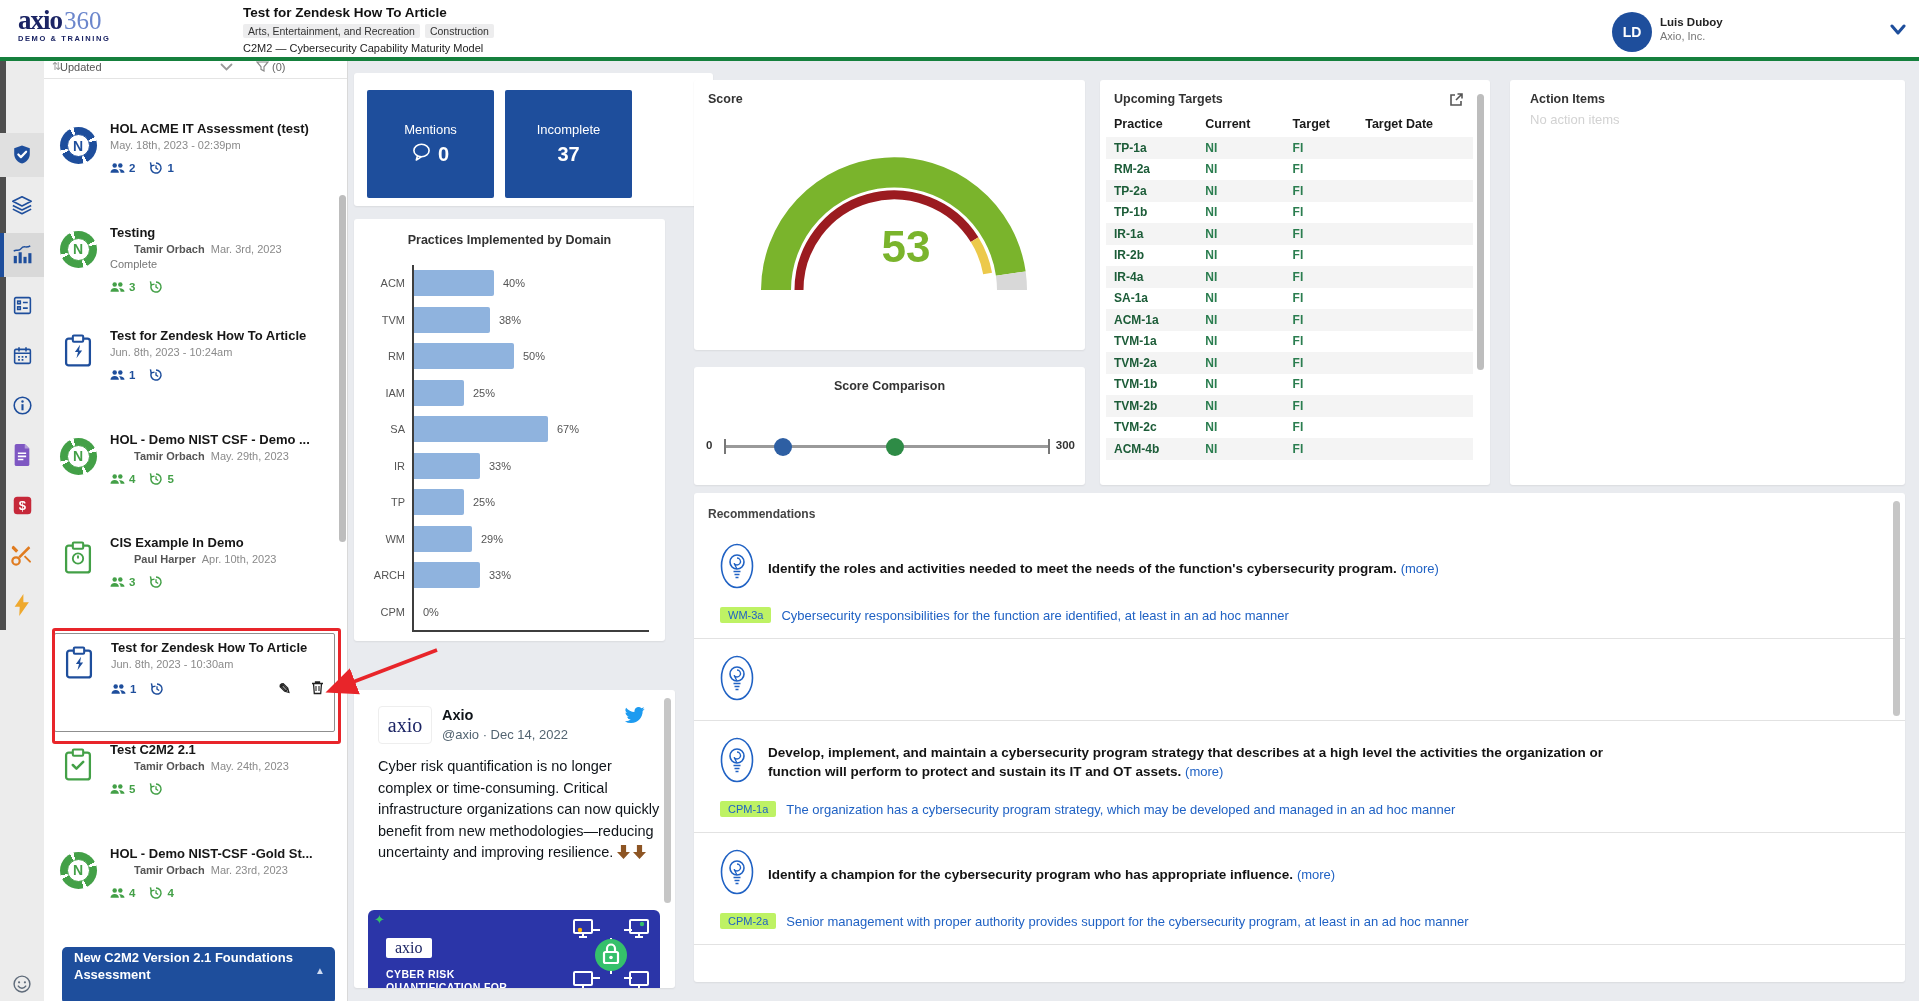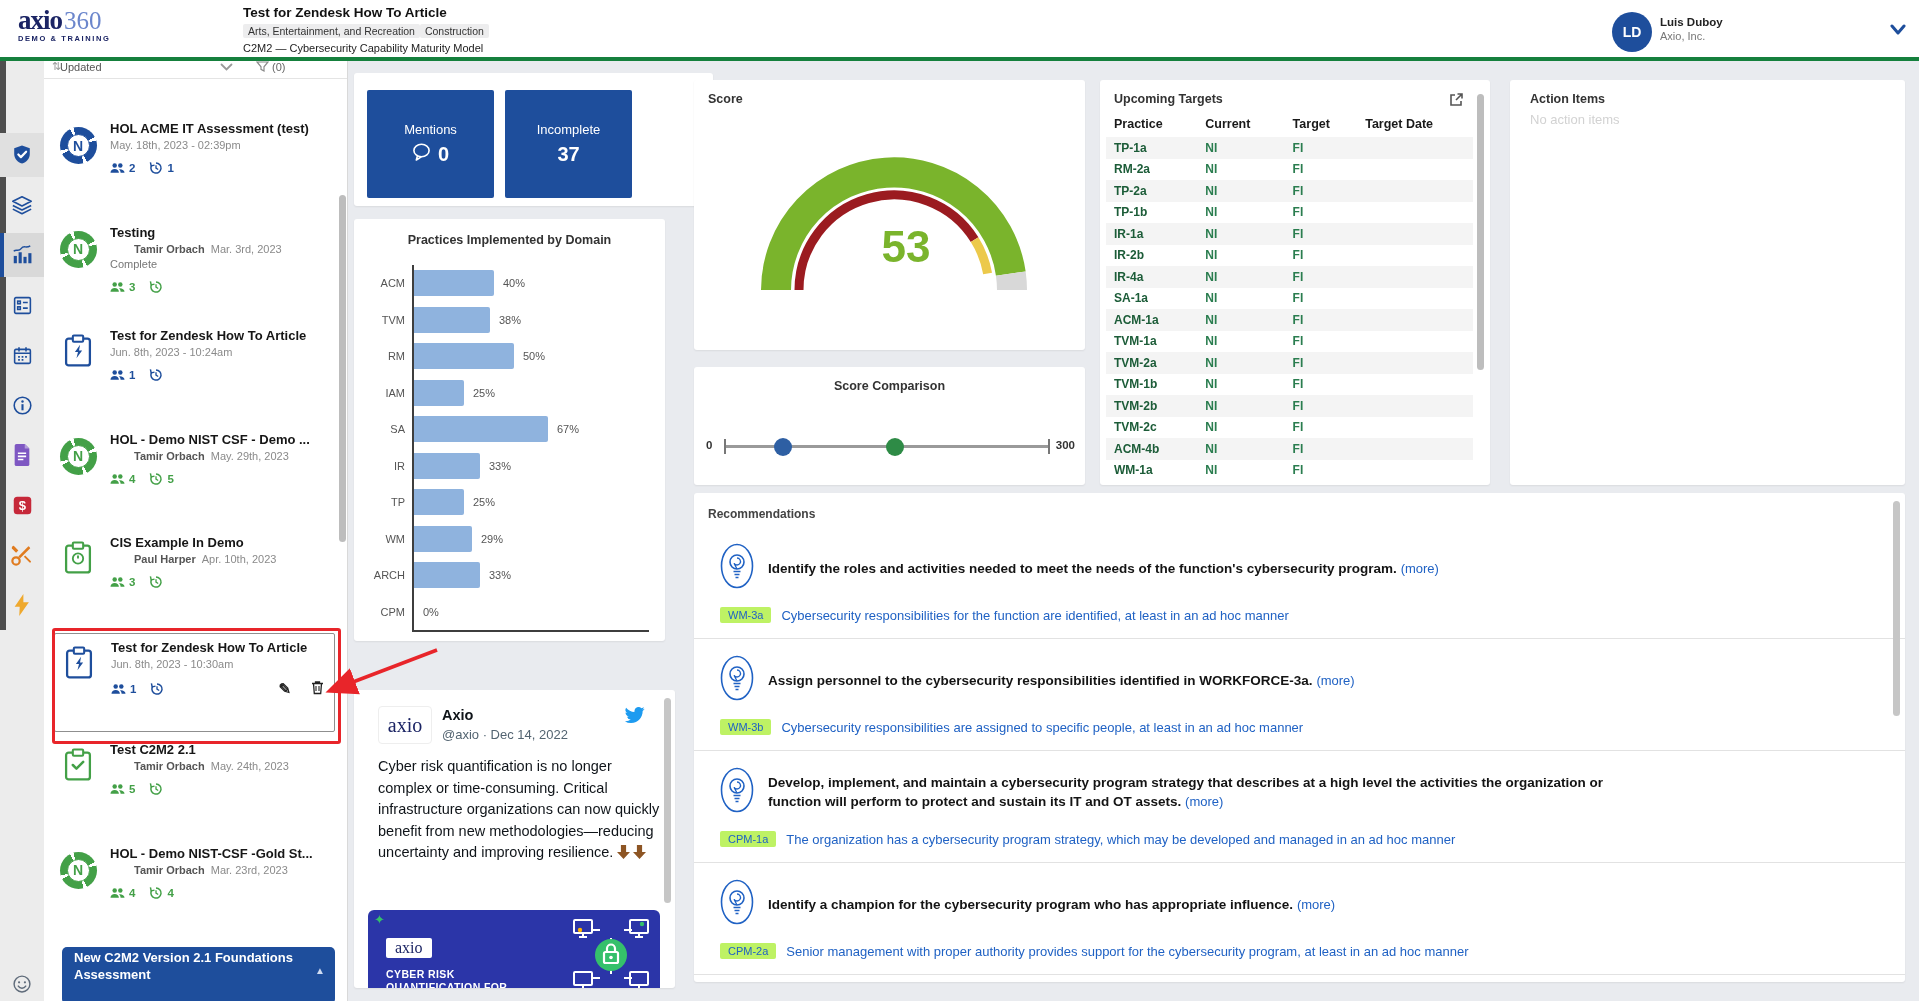--- a/index.html
+++ b/index.html
@@ -8,21 +8,21 @@
   .panel{position:absolute;background:#fff;border-radius:3px;box-shadow:0 1px 2px rgba(0,0,0,.07);}
 
   
   .hdr{position:absolute;left:0;top:0;width:1919px;height:57px;background:#fff;border-bottom:4px solid #15803d;z-index:8;}
   .logo{position:absolute;left:18px;top:7px;line-height:1;}
   .logo .brand{font-family:"Liberation Serif",serif;font-weight:bold;font-size:27px;color:#1b2464;letter-spacing:-1px;}
   .logo .suffix{font-family:"Liberation Serif",serif;font-size:25px;color:#6b86cc;margin-left:2px;}
   .logo .tagline{font-size:7.5px;font-weight:bold;letter-spacing:1.6px;color:#1b2464;margin-top:1px;}
   .hdr-title-block{position:absolute;left:243px;top:5px;}
   .hdr-title{font-size:13.5px;font-weight:bold;color:#111;}
-  .hdr-tags{display:flex;margin-top:4px;}
+  .hdr-tags{display:flex;gap:5px;margin-top:4px;}
   .tag{background:#ededee;color:#333;font-size:10.5px;padding:1px 5px;border-radius:2px;}
   .hdr-model{font-size:11px;color:#222;margin-top:4px;}
   .avatar{position:absolute;left:1612px;top:12px;width:40px;height:40px;border-radius:50%;background:#1e4e9c;color:#fff;
     font-size:14px;font-weight:bold;display:flex;align-items:center;justify-content:center;}
   .user-name{position:absolute;left:1660px;top:16px;font-size:11.5px;font-weight:bold;color:#222;}
   .user-org{position:absolute;left:1660px;top:30px;font-size:11px;color:#777;}
   .hdr-caret{position:absolute;left:1890px;top:22px;}
 
   
   .sidebar{position:absolute;left:0;top:57px;width:44px;height:944px;background:#ececec;z-index:4;}
@@ -833,26 +833,20 @@
     <td class="td-level">NI</td>
     <td class="td-level">FI</td>
     <td></td>
           </tr>
           <tr class="stripe">
             <td class="td-practice">ACM-4b</td>
     <td class="td-level">NI</td>
     <td class="td-level">FI</td>
     <td></td>
           </tr>
-          <tr>
-            <td class="td-practice">WM-1a</td>
-    <td class="td-level">NI</td>
-    <td class="td-level">FI</td>
-    <td></td>
-          </tr>
         </tbody>
     </table>
     <div class="tg-scroll"></div>
   </div>
 
   <div class="panel" style="left:1510px;top:80px;width:395px;height:405px;">
     <div class="panel-label" style="left:20px;">Action Items</div>
     <div class="empty-text">No action items</div>
   </div>
 
@@ -879,25 +873,20 @@
         <div class="rec-item">
     <div class="rec-head">
       <span>
         <svg width="34" height="46" viewBox="0 0 34 46">
                 <ellipse cx="17" cy="23" rx="15.5" ry="21.5" fill="none" stroke="#2062c4" stroke-width="1.6"></ellipse>
                 <circle cx="17" cy="19" r="7" fill="none" stroke="#2062c4" stroke-width="1.6"></circle>
                 <path d="M17 15a3.5 3.5 0 1 1-3 5.3L17 26" fill="none" stroke="#2062c4" stroke-width="1.3"></path>
                 <path d="M13.5 28.5h7M14.5 31.5h5M15.5 34.5h3" stroke="#2062c4" stroke-width="1.4"></path>
               </svg>
       </span>
-      <div class="rec-text"><span>Assign personnel to the cybersecurity responsibilities identified in WORKFORCE-3a.</span> <span class="rec-more">(more)</span></div>
-    </div>
-    <div class="rec-sub">
-      <span class="rec-badge">WM-3b</span>
-      <span class="rec-desc">Cybersecurity responsibilities are assigned to specific people, at least in an ad hoc manner</span>
     </div>
   </div>
         <div class="rec-item">
     <div class="rec-head">
       <span>
         <svg width="34" height="46" viewBox="0 0 34 46">
                 <ellipse cx="17" cy="23" rx="15.5" ry="21.5" fill="none" stroke="#2062c4" stroke-width="1.6"></ellipse>
                 <circle cx="17" cy="19" r="7" fill="none" stroke="#2062c4" stroke-width="1.6"></circle>
                 <path d="M17 15a3.5 3.5 0 1 1-3 5.3L17 26" fill="none" stroke="#2062c4" stroke-width="1.3"></path>
                 <path d="M13.5 28.5h7M14.5 31.5h5M15.5 34.5h3" stroke="#2062c4" stroke-width="1.4"></path>

